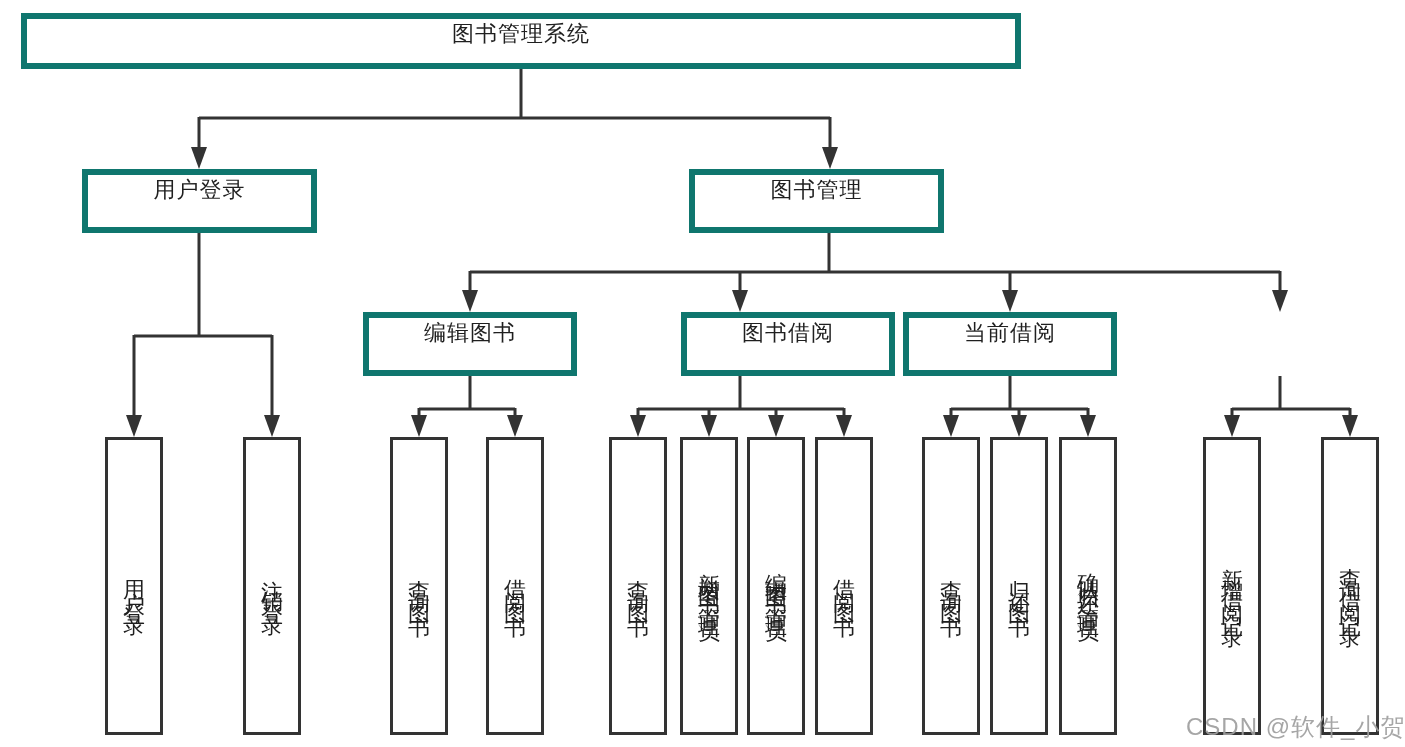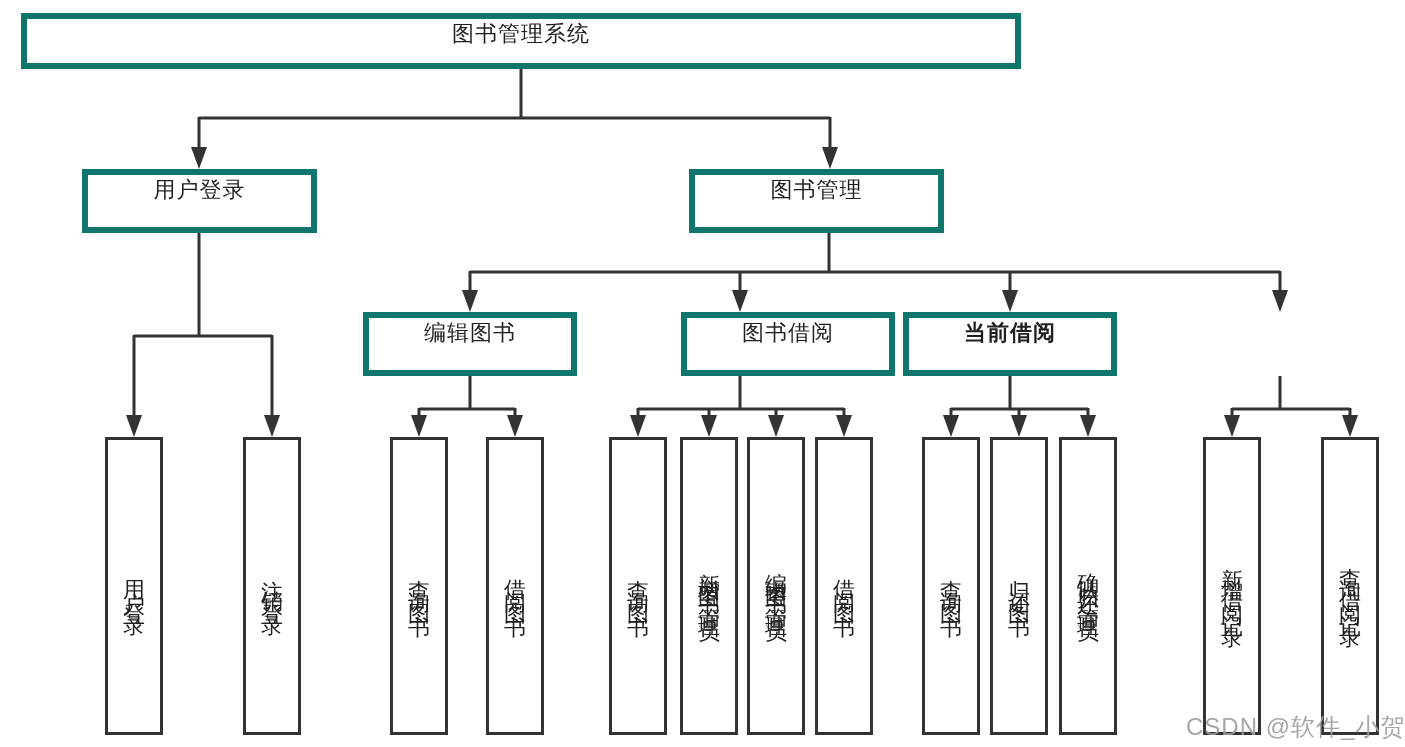--- a/index.html
+++ b/index.html
@@ -130,21 +130,21 @@
   <div class="node" style="left:689px; top:169px; width:255px; height:64px;">
     <span>图书管理</span>
   </div>
 
   <div class="node" style="left:363px; top:312px; width:214px; height:64px;">
     <span>编辑图书</span>
   </div>
   <div class="node" style="left:633px; top:312px; width:214px; height:64px;margin-left:48px;">
     <span>图书借阅</span>
   </div>
-  <div class="node" style="left:903px; top:312px; width:214px; height:64px;font-weight:bold;">
+  <div class="node" style="left:903px; top:312px; width:214px; height:64px;">
     <span>当前借阅</span>
   </div>
 
   <div class="leaf" style="left:105px;">
     <span class="vtext">用户登录</span>
   </div>
   <div class="leaf" style="left:243px;">
     <span class="vtext">注销登录</span>
   </div>
 

